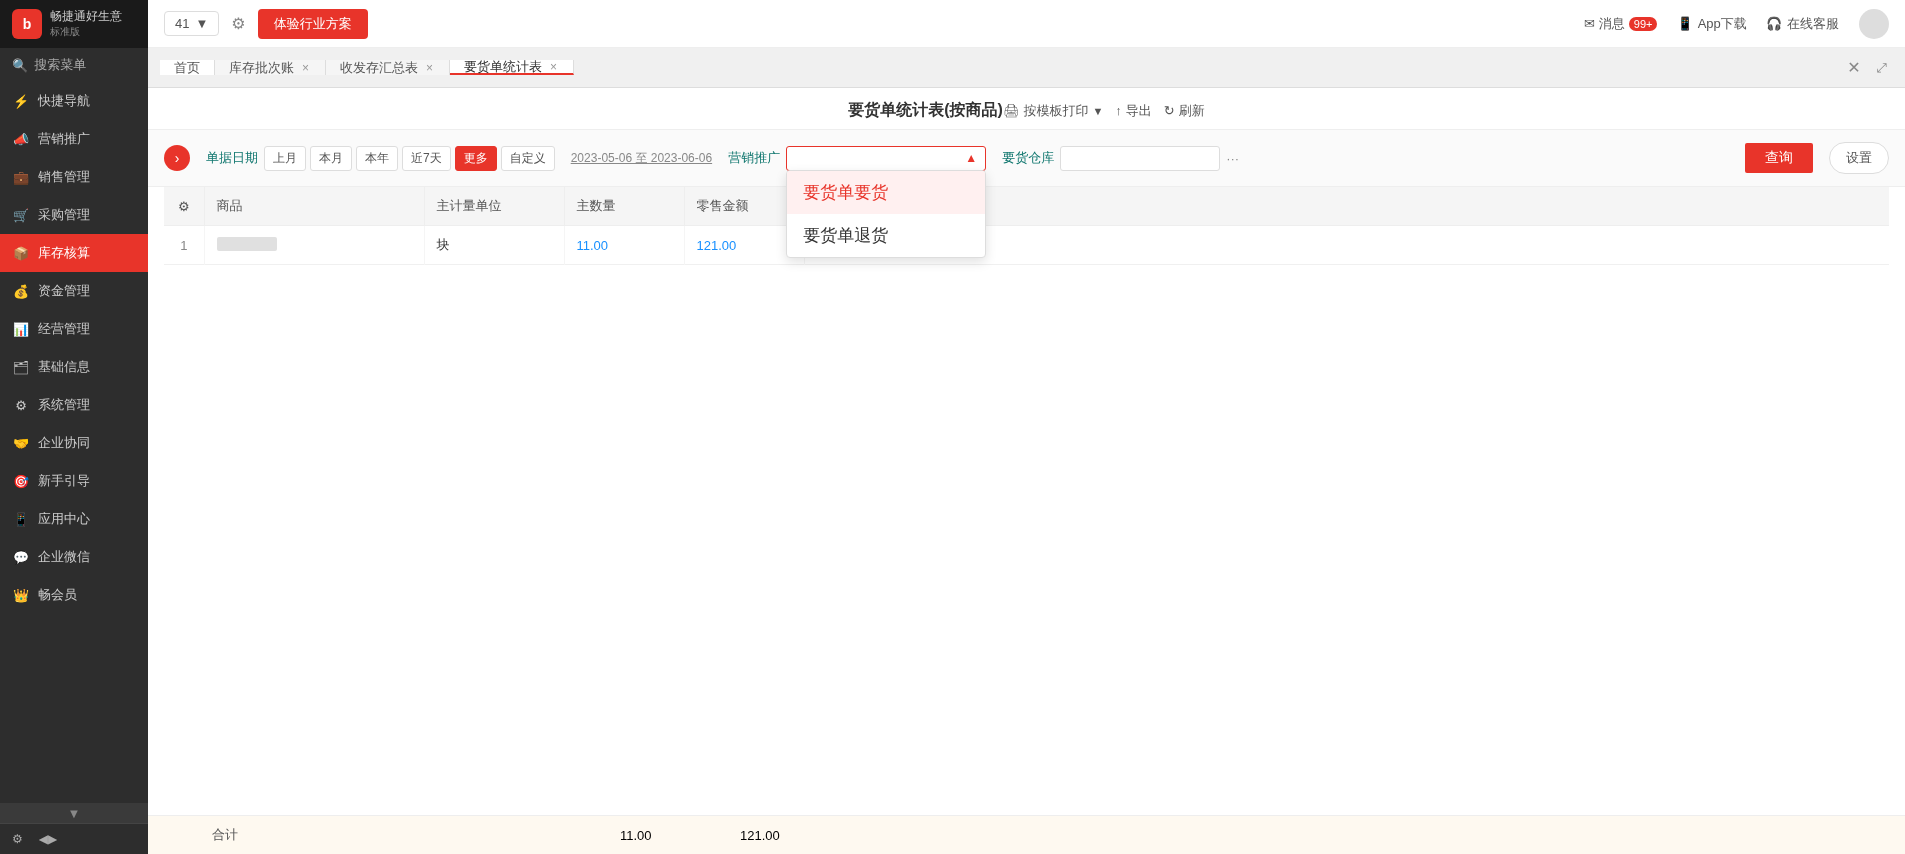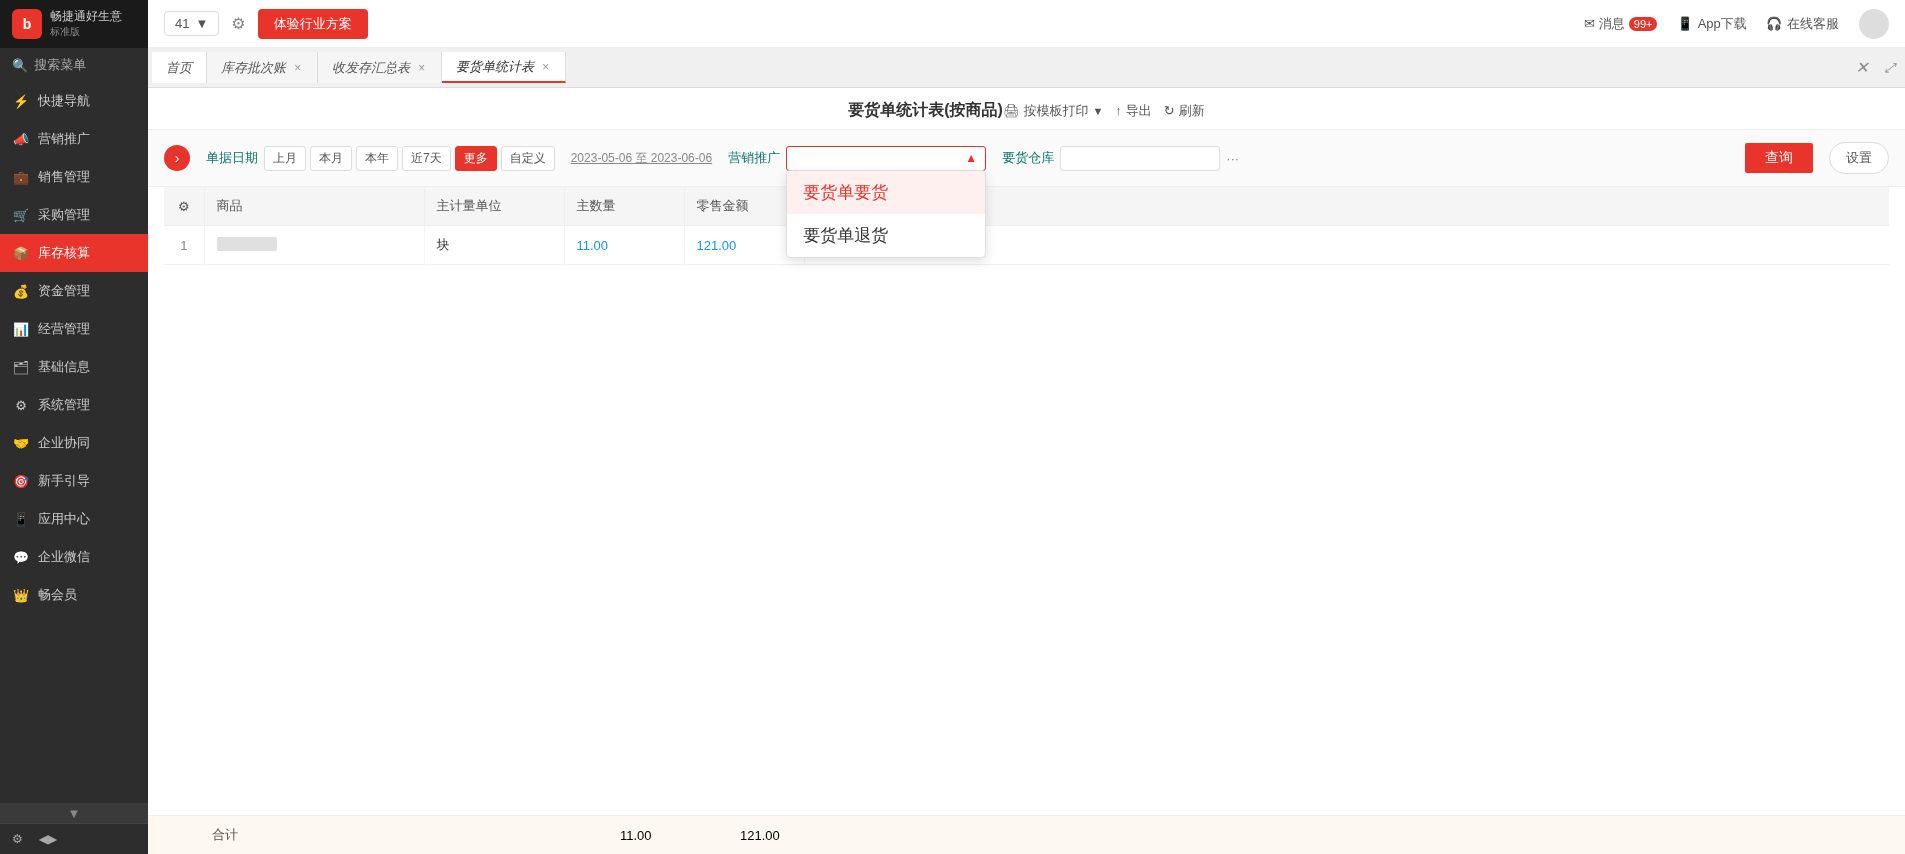--- a/index.html
+++ b/index.html
@@ -157,23 +157,22 @@
     }
 
     
     .tabbar {
       height: 40px;
       background: #f0f0f0;
       display: flex;
       align-items: stretch;
       border-bottom: 1px solid #ddd;
       flex-shrink: 0;
-      padding: 4px;
+      padding: 12px;
       position: relative;
-      font-style: italic;
     }
     .tab {
       display: flex;
       align-items: center;
       padding: 0 14px;
       cursor: pointer;
       font-size: 13px;
       color: #555;
       gap: 6px;
       border-right: 1px solid #ddd;

